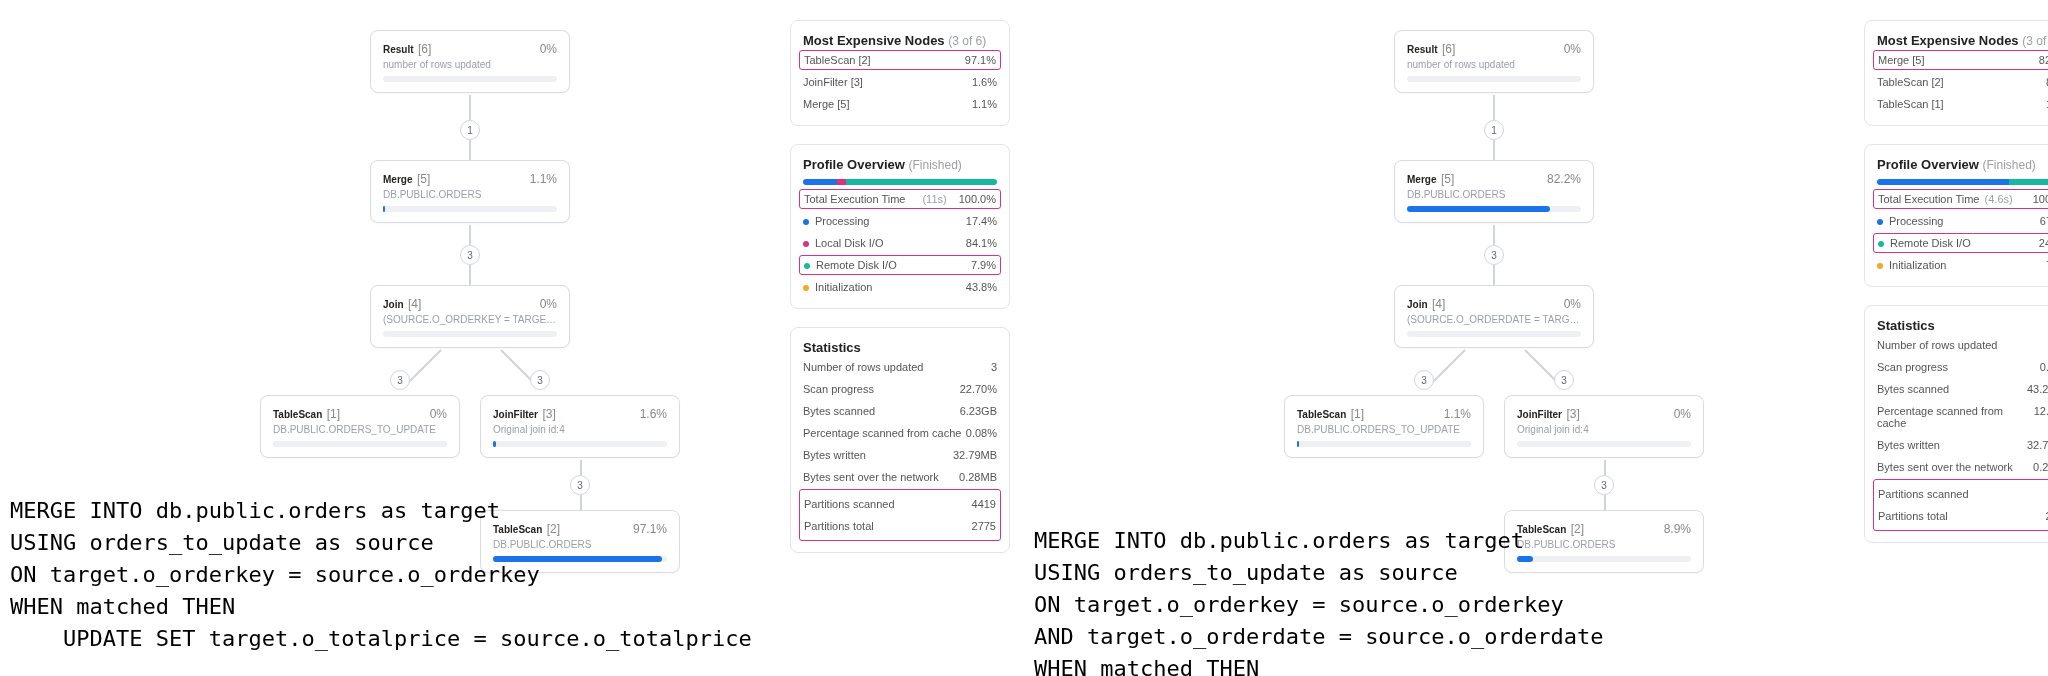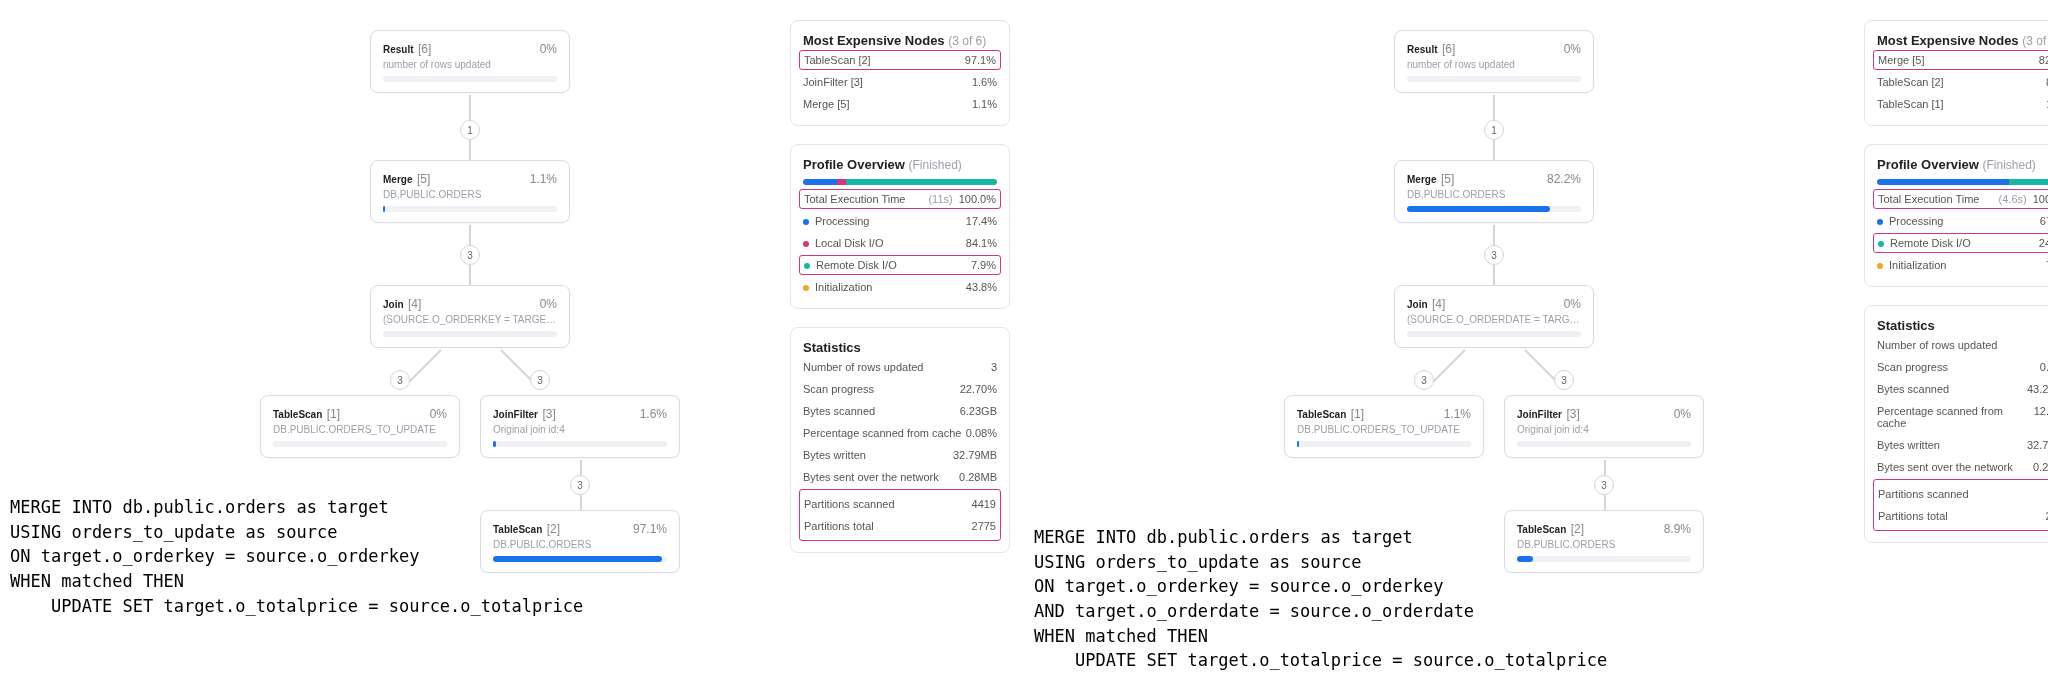--- a/index.html
+++ b/index.html
@@ -66,21 +66,21 @@
   .seg { height:100%; }
   .dot { display:inline-block; width:6px; height:6px; border-radius:3px; margin-right:6px; vertical-align:middle;}
 
   
   .anno {
     position:absolute; font-family:"Comic Sans MS","Segoe Script",cursive;
     color:#d63384; font-size:26px; font-weight:600;
   }
   .code {
     position:absolute; font-family:ui-monospace,Menlo,Consolas,monospace;
-    font-size:17px; line-height:1.45; color:#000; white-space:pre;
+    font-size:22px; line-height:1.45; color:#000; white-space:pre;
   }
 </style>
 </head>
 <body>
 
 <div class="panel left">
 
   <div class="tree">
 
     <div class="edge edgeV" style="left:199px; top:75px; height:25px;"></div>
@@ -189,21 +189,21 @@
       <h3><span>Profile Overview</span> <span class="sub">(Finished)</span></h3>
       <div class="colorbar">
           <div class="seg" style="width: 17.4%; background: rgb(26, 115, 232);"></div>
           <div class="seg" style="width: 4.8%; background: rgb(214, 51, 132);"></div>
           <div class="seg" style="width: 77.7%; background: rgb(23, 184, 159);"></div>
           <div class="seg" style="width: 0.1%; background: rgb(245, 166, 35);"></div>
         </div>
       <div>
           <div class="row hl">
             <span class="k">Total Execution Time</span>
-            <span class="v"><span style="color: rgb(154, 160, 170); margin-right: 6px;">(11s)</span>100.0%</span>
+            <span class="v"><span style="color: rgb(154, 160, 170); margin-right: 12px;">(11s)</span>100.0%</span>
           </div>
           <div class="row">
             <span class="k"><span class="dot" style="background: rgb(26, 115, 232);"></span>Processing</span>
             <span class="v">17.4%</span>
           </div>
           <div class="row">
             <span class="k"><span class="dot" style="background: rgb(214, 51, 132);"></span>Local Disk I/O</span>
             <span class="v">84.1%</span>
           </div>
           <div class="row hl">
@@ -366,21 +366,21 @@
     </div>
     <div class="card">
       <h3><span>Profile Overview</span> <span class="sub">(Finished)</span></h3>
       <div class="colorbar">
           <div class="seg" style="width: 67.8%; background: rgb(26, 115, 232);"></div>
           <div class="seg" style="width: 24.4%; background: rgb(23, 184, 159);"></div>
         </div>
       <div>
           <div class="row hl">
             <span class="k">Total Execution Time</span>
-            <span class="v"><span style="color: rgb(154, 160, 170); margin-right: 6px;">(4.6s)</span>100.0%</span>
+            <span class="v"><span style="color: rgb(154, 160, 170); margin-right: 20px;">(4.6s)</span>100.0%</span>
           </div>
           <div class="row">
             <span class="k"><span class="dot" style="background: rgb(26, 115, 232);"></span>Processing</span>
             <span class="v">67.8%</span>
           </div>
           <div class="row hl">
             <span class="k"><span class="dot" style="background: rgb(23, 184, 159);"></span>Remote Disk I/O</span>
             <span class="v">24.4%</span>
           </div>
           <div class="row">

